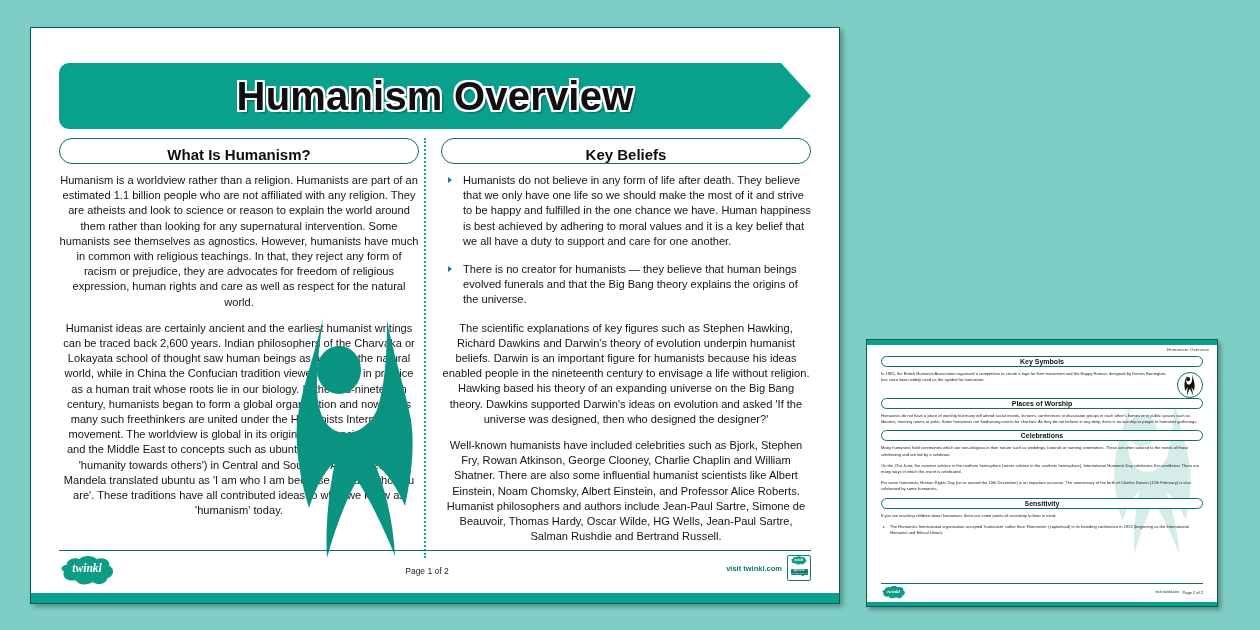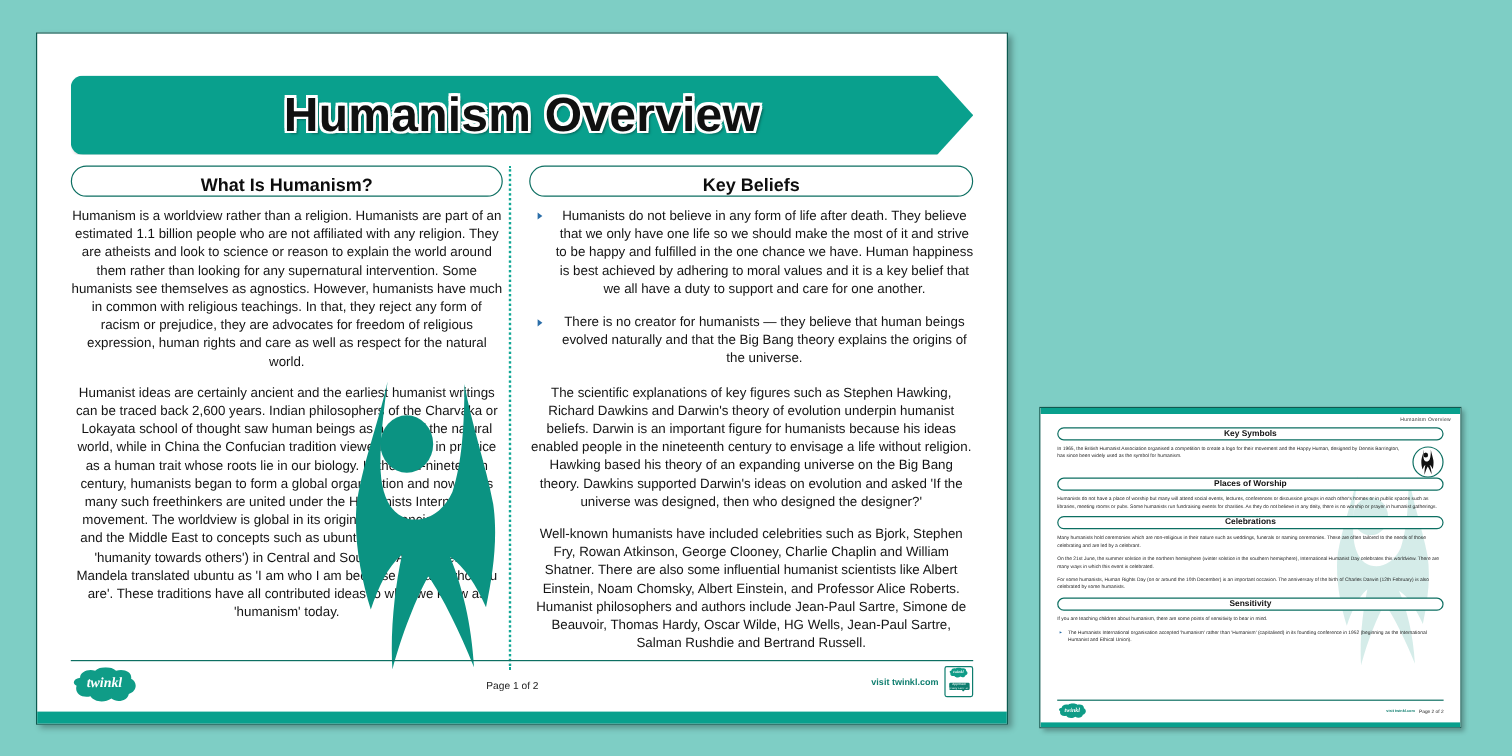--- a/index.html
+++ b/index.html
@@ -74,21 +74,21 @@
     font-size: 11.1px; line-height: 15.2px; color: #141414;
     text-align: center;
   }
   .body-text p { margin-bottom: 11px; }
 
   .bullet-list { list-style: none; }
   .bullet-list li {
     position: relative;
     padding-left: 22px;
     margin-bottom: 13px;
-    font-size: 11.1px; line-height: 15.2px; color: #141414; text-align: center;
+    font-size: 11.1px; line-height: 15.2px; color: #141414;
   }
   .bullet-list li::before {
     content: "";
     position: absolute; left: 7px; top: 4px;
     width: 0; height: 0;
     border-left: 4.5px solid #2b6ea8;
     border-top: 3.5px solid transparent;
     border-bottom: 3.5px solid transparent;
   }
 
@@ -225,21 +225,21 @@
         </div>
 
         <div class="col-divider"></div>
 
         <div class="col-right">
           <div class="section-pill">
             <span>Key Beliefs</span>
           </div>
           <ul class="bullet-list">
             <li>Humanists do not believe in any form of life after death. They believe that we only have one life so we should make the most of it and strive to be happy and fulfilled in the one chance we have. Human happiness is best achieved by adhering to moral values and it is a key belief that we all have a duty to support and care for one another.</li>
-            <li>There is no creator for humanists — they believe that human beings evolved naturally and that the Big Bang theory explains the origins of the universe.</li>
+            <li>There is no creator for humanists — they believe that human beings evolved funerals and that the Big Bang theory explains the origins of the universe.</li>
           </ul>
 
           <div class="body-text">
             <p>The scientific explanations of key figures such as Stephen Hawking, Richard Dawkins and Darwin's theory of evolution underpin humanist beliefs. Darwin is an important figure for humanists because his ideas enabled people in the nineteenth century to envisage a life without religion. Hawking based his theory of an expanding universe on the Big Bang theory. Dawkins supported Darwin's ideas on evolution and asked 'If the universe was designed, then who designed the designer?'</p>
             <p>Well-known humanists have included celebrities such as Bjork, Stephen Fry, Rowan Atkinson, George Clooney, Charlie Chaplin and William Shatner. There are also some influential humanist scientists like Albert Einstein, Noam Chomsky, Albert Einstein, and Professor Alice Roberts. Humanist philosophers and authors include Jean-Paul Sartre, Simone de Beauvoir, Thomas Hardy, Oscar Wilde, HG Wells, Jean-Paul Sartre, Salman Rushdie and Bertrand Russell.</p>
           </div>
         </div>
       </div>
 
       <div class="footer-rule"></div>

